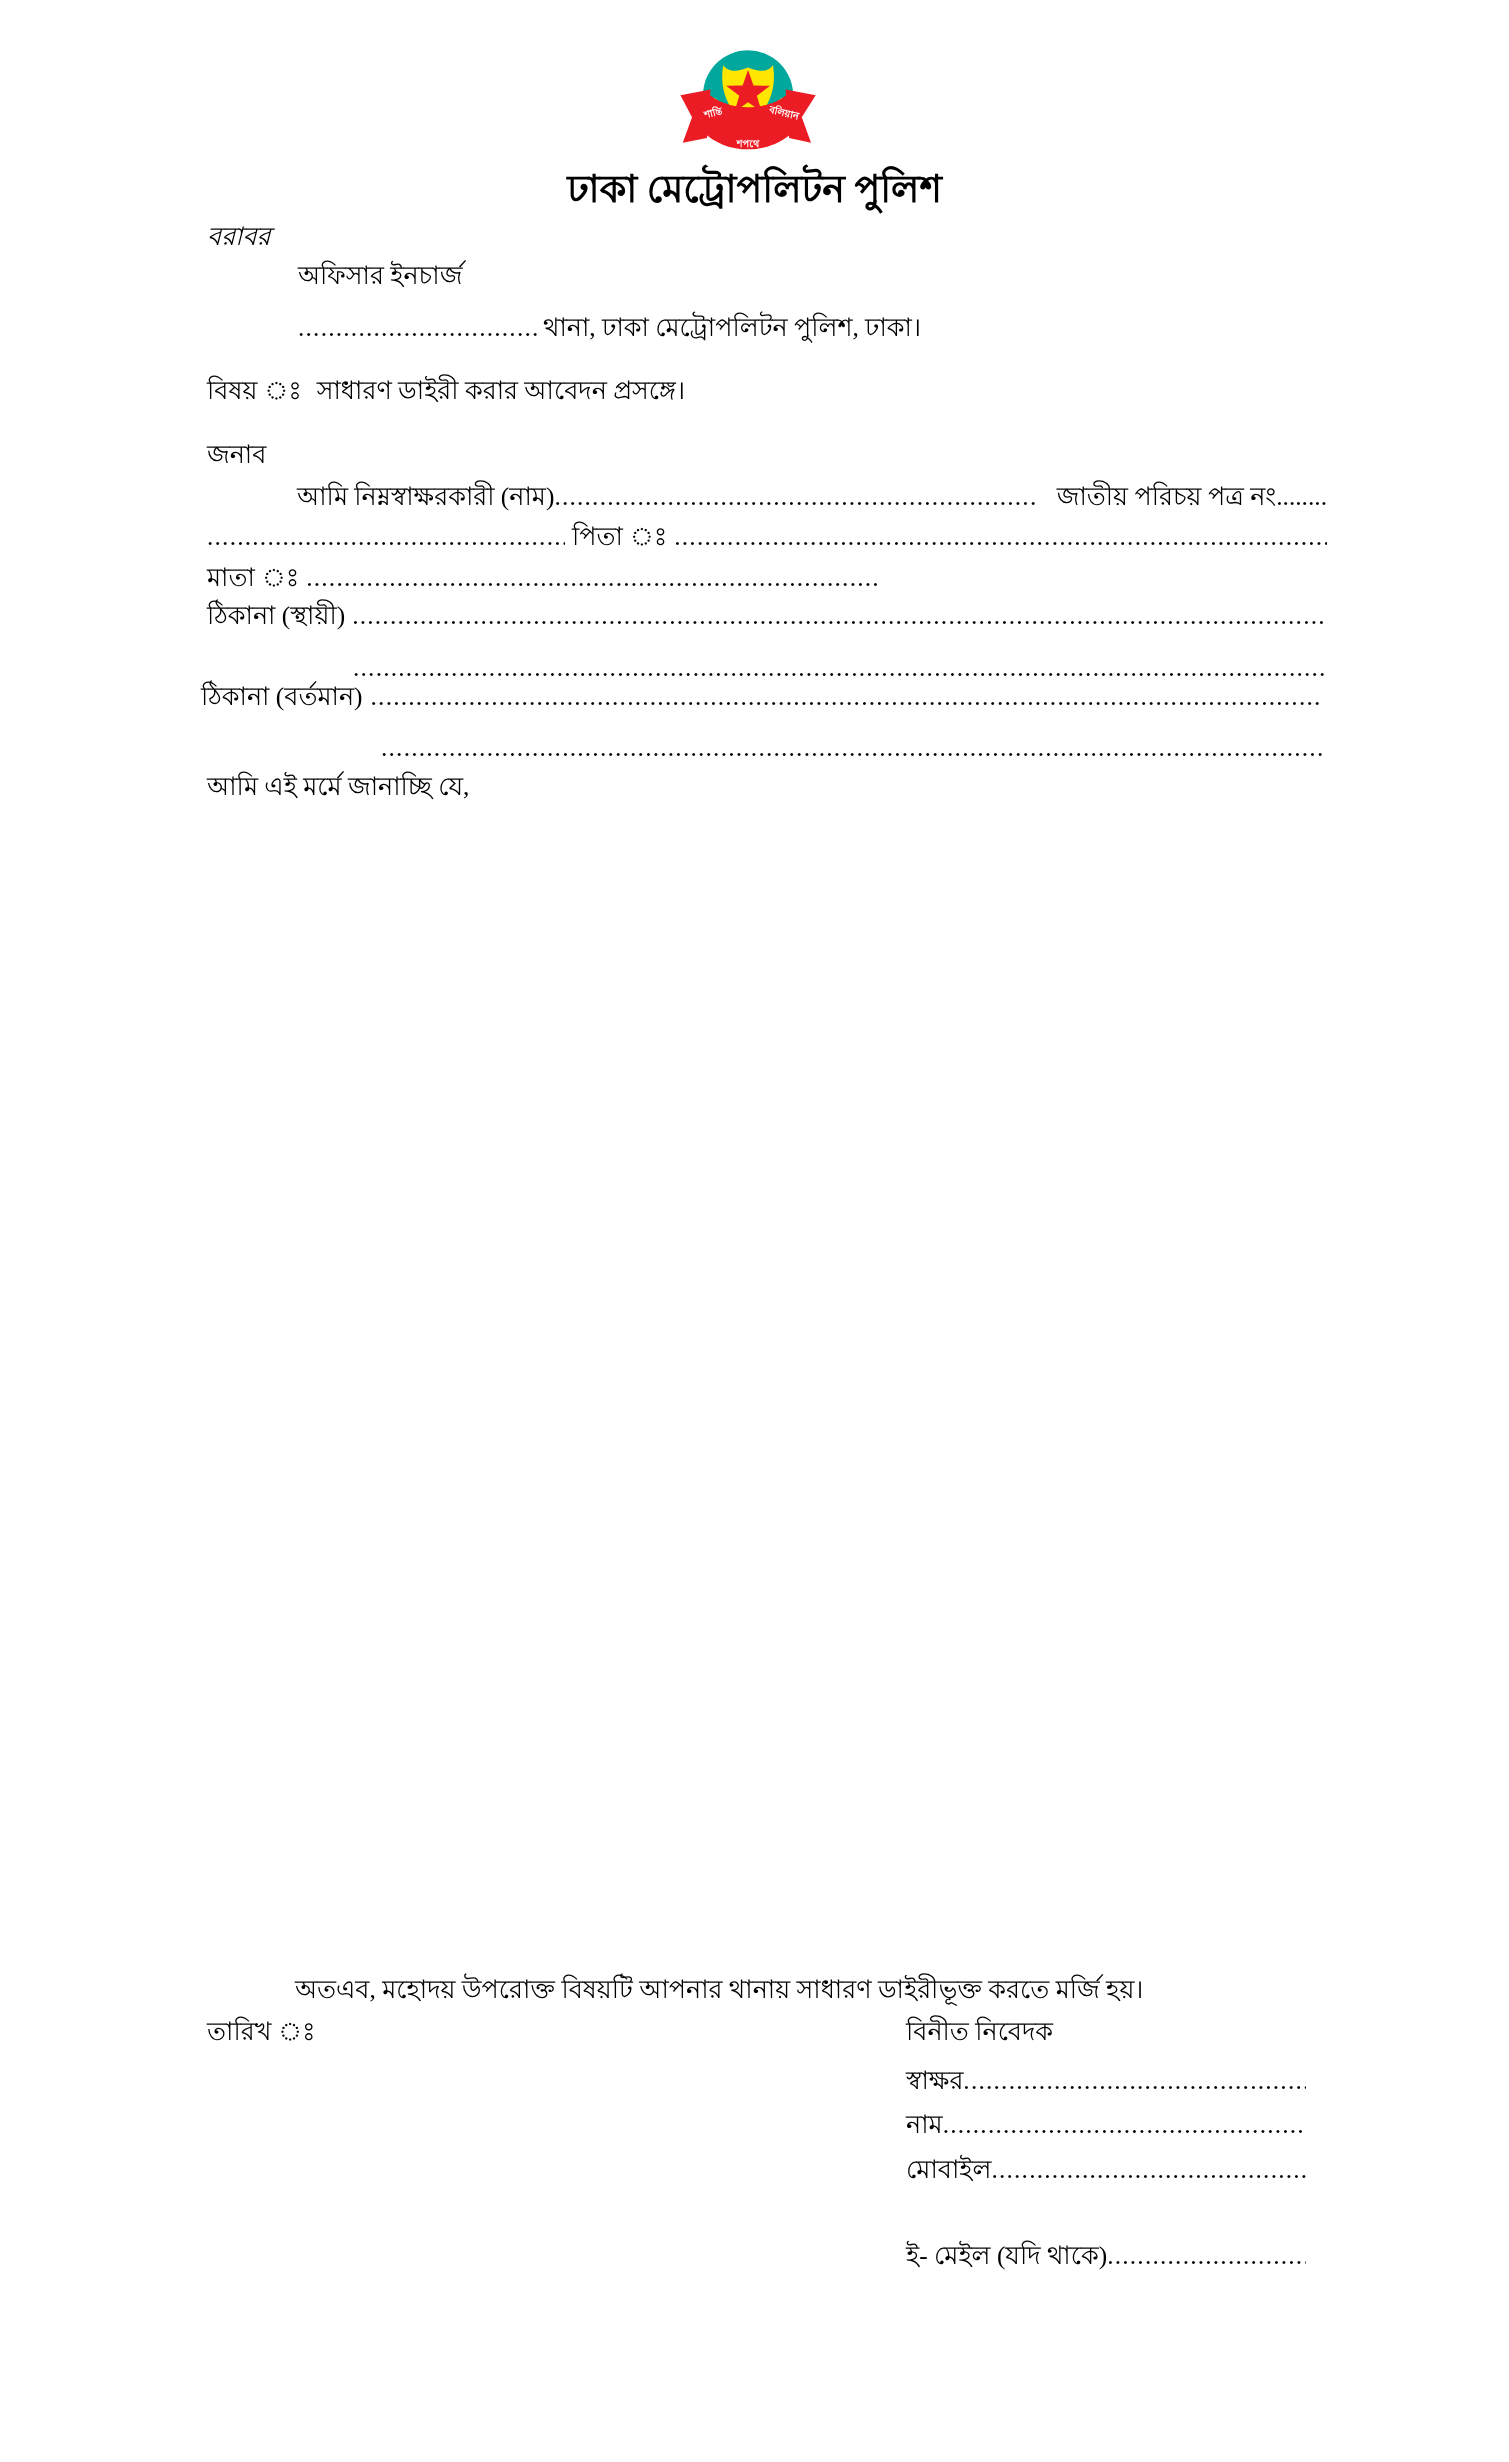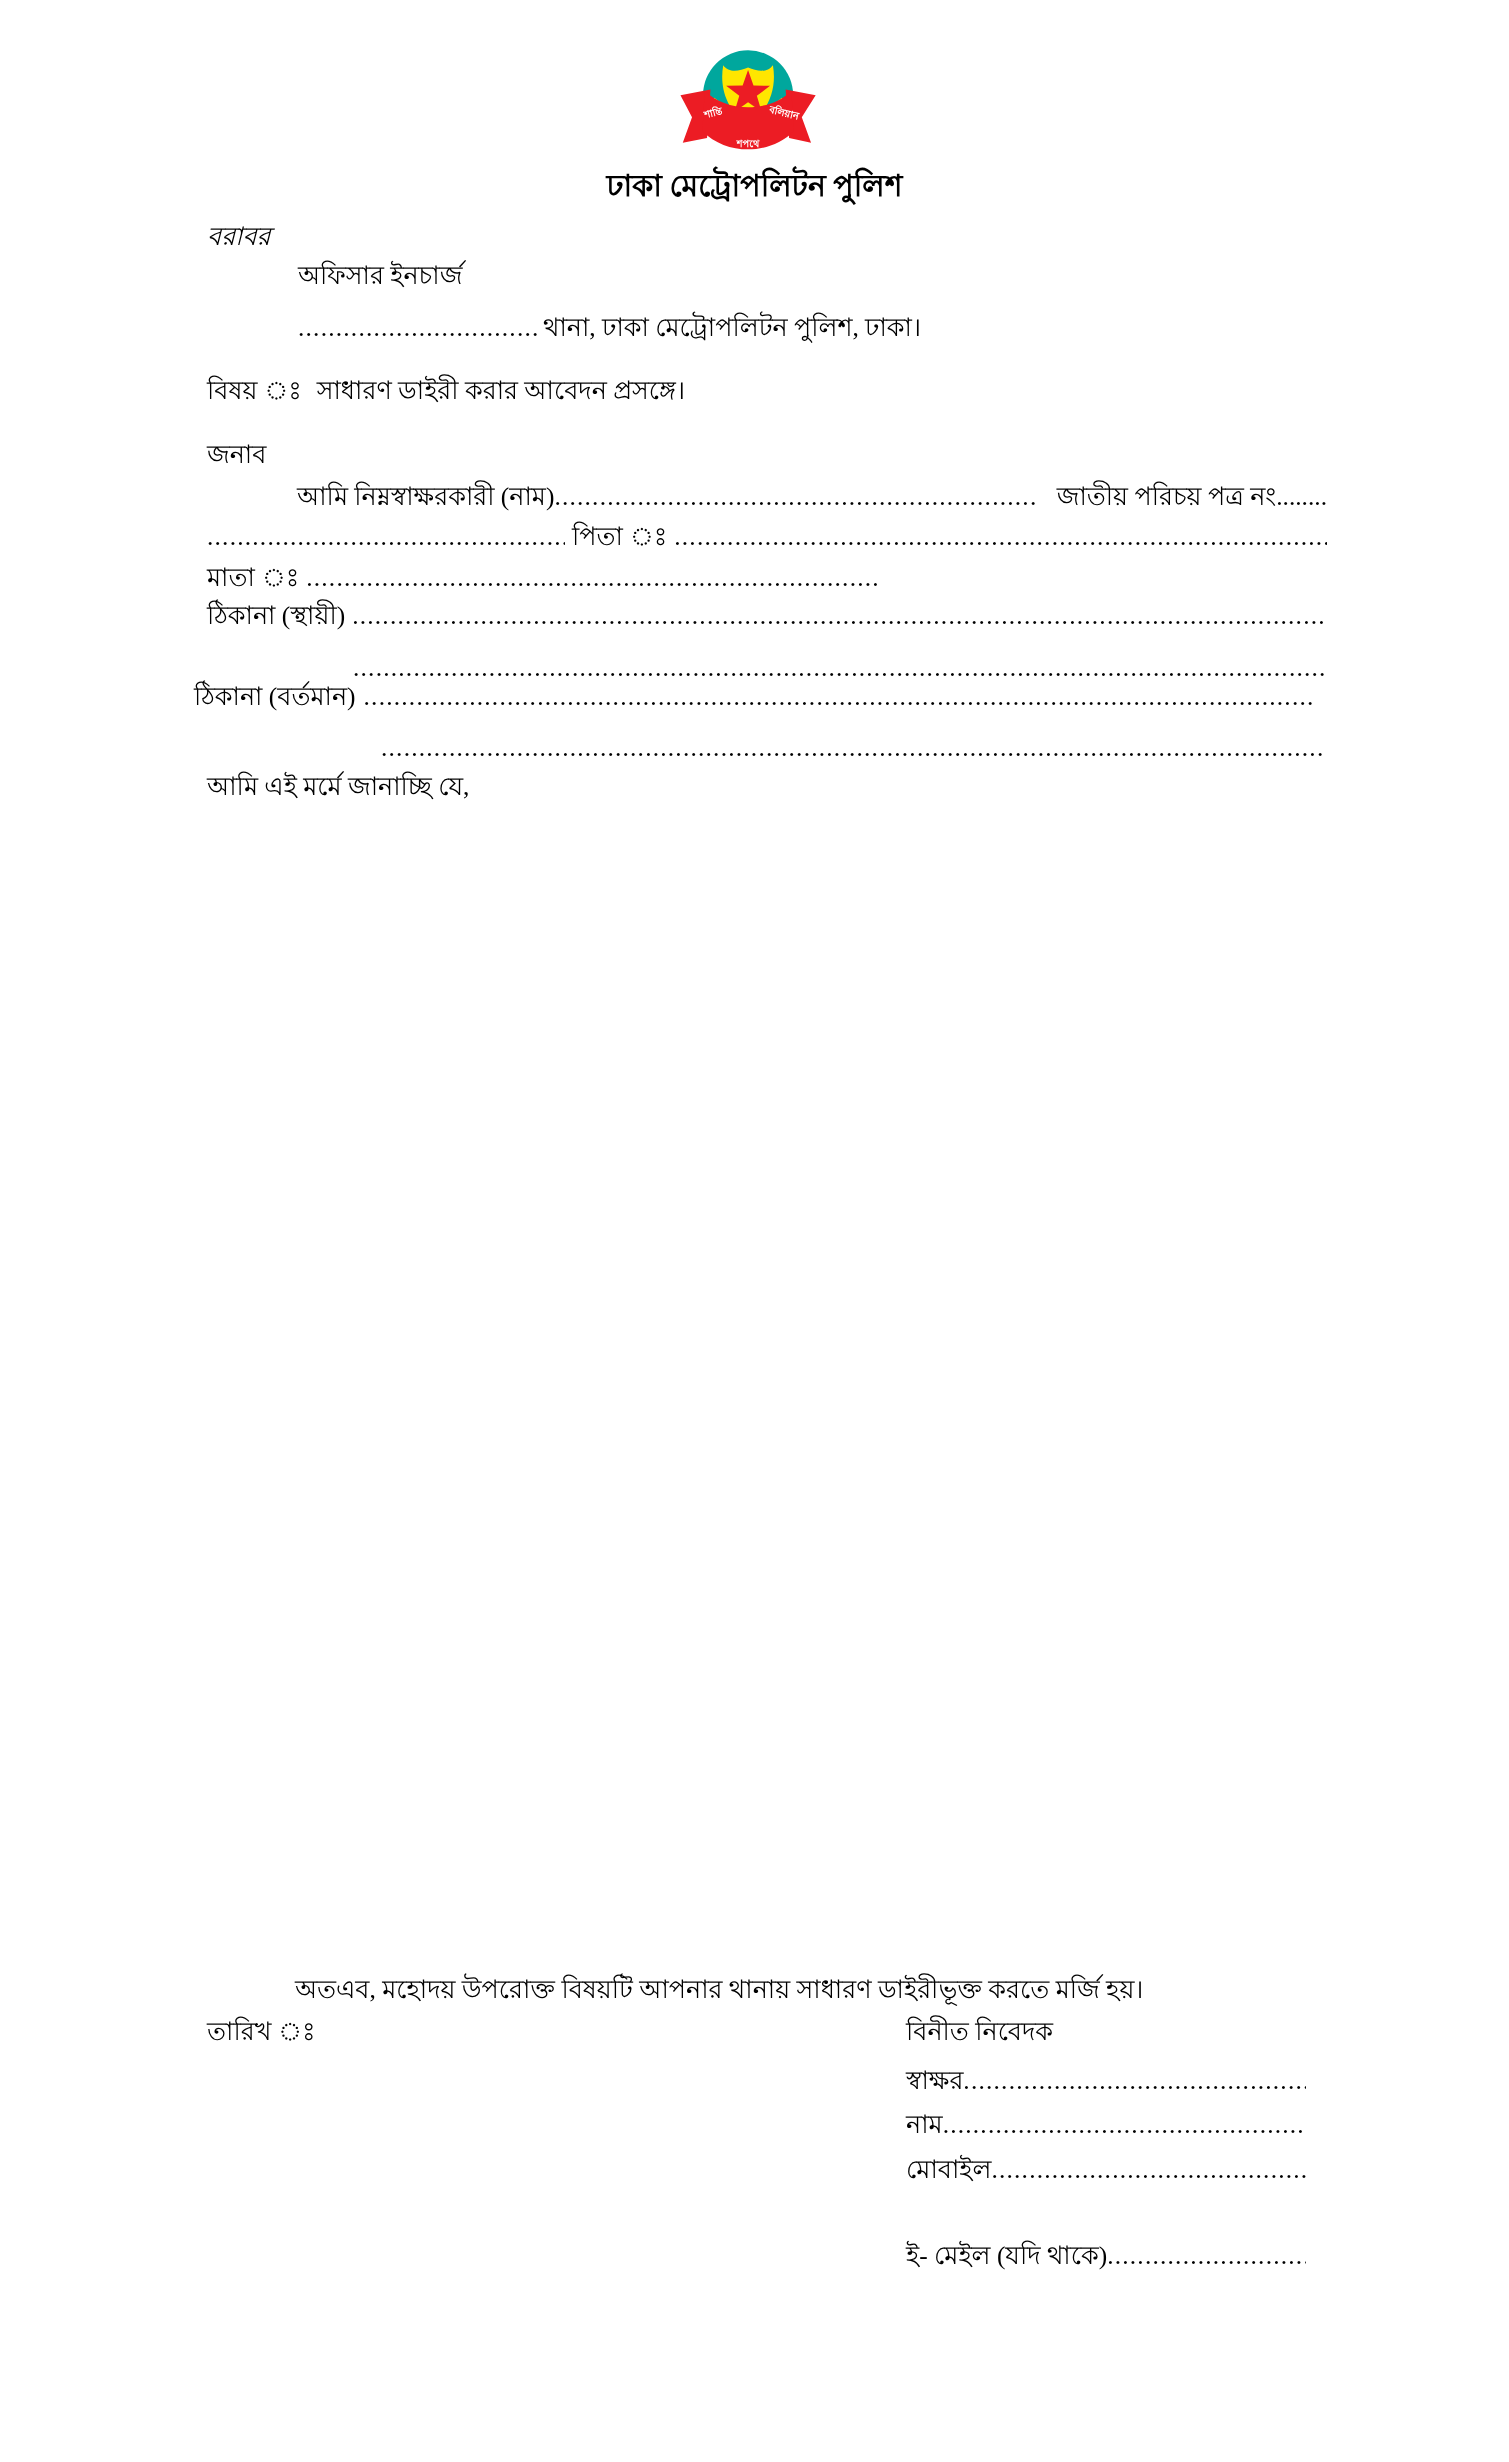--- a/index.html
+++ b/index.html
@@ -38,21 +38,21 @@
     flex:0 0 auto;
     overflow:hidden;
     white-space:nowrap;
     letter-spacing:1.2px;
   }
   .title{
     position:absolute;
     left:0; right:0;
     text-align:center;
     font-weight:bold;
-    font-size:30px;
+    font-size:38px;
     line-height:1.1;
   }
   .logo{position:absolute;}
   .gap{display:inline-block; width:15px;}
 </style>
 </head>
 <body>
 
 <div class="page">
 
@@ -112,21 +112,21 @@
   </div>
 
   <div class="flexline" style="left:207px; top:600px; width:1120px;">
     <span class="lbl" style="margin-right:7px;">ঠিকানা (স্থায়ী)</span>
     <span class="fill">........................................................................................................................................................</span>
   </div>
   <div class="flexline" style="left:353px; top:652px; width:973px;">
     <span class="fill">........................................................................................................................................................</span>
   </div>
 
-  <div class="flexline" style="left:194px; top:681px; width:1120px;">
+  <div class="flexline" style="left:201px; top:681px; width:1120px;">
     <span class="lbl" style="margin-right:8px;">ঠিকানা (বর্তমান)</span>
     <span class="fill">........................................................................................................................................................</span>
   </div>
   <div class="flexline" style="left:381px; top:732px; width:945px;">
     <span class="fill">........................................................................................................................................................</span>
   </div>
 
   <div class="line" style="left:207px; top:771px;">আমি এই মর্মে জানাচ্ছি যে,</div>
 
   <div class="line" style="left:295px; top:1974px;">অতএব, মহোদয় উপরোক্ত বিষয়টি আপনার থানায় সাধারণ ডাইরীভূক্ত করতে মর্জি হয়।</div>

